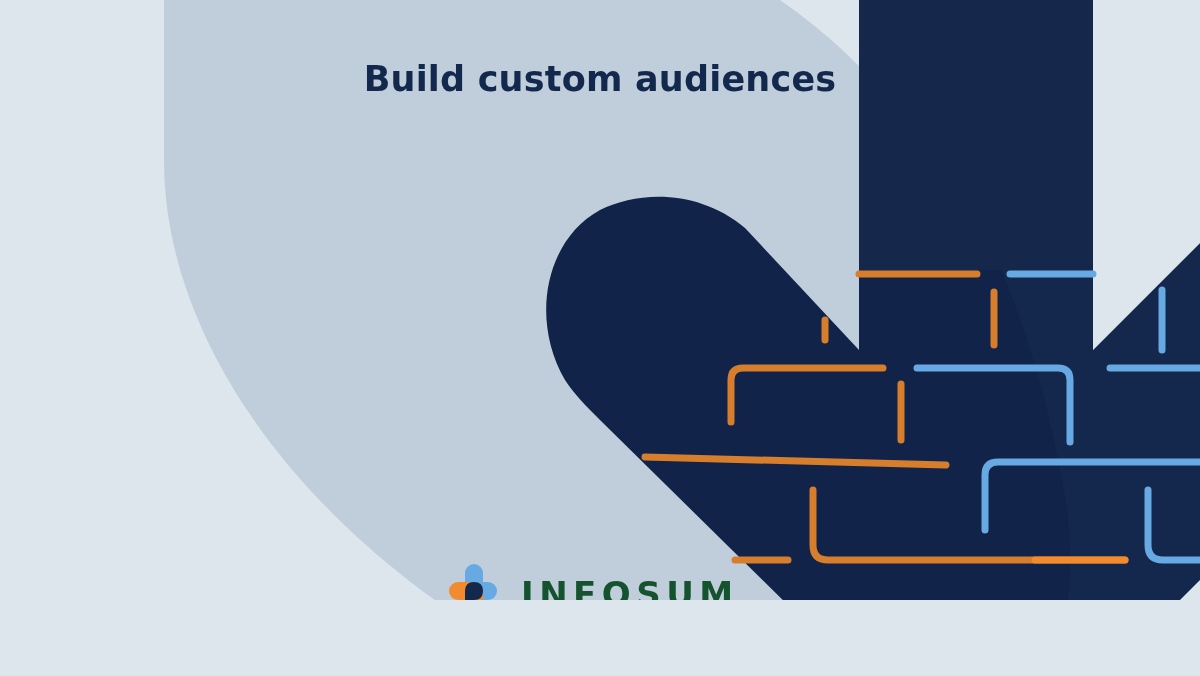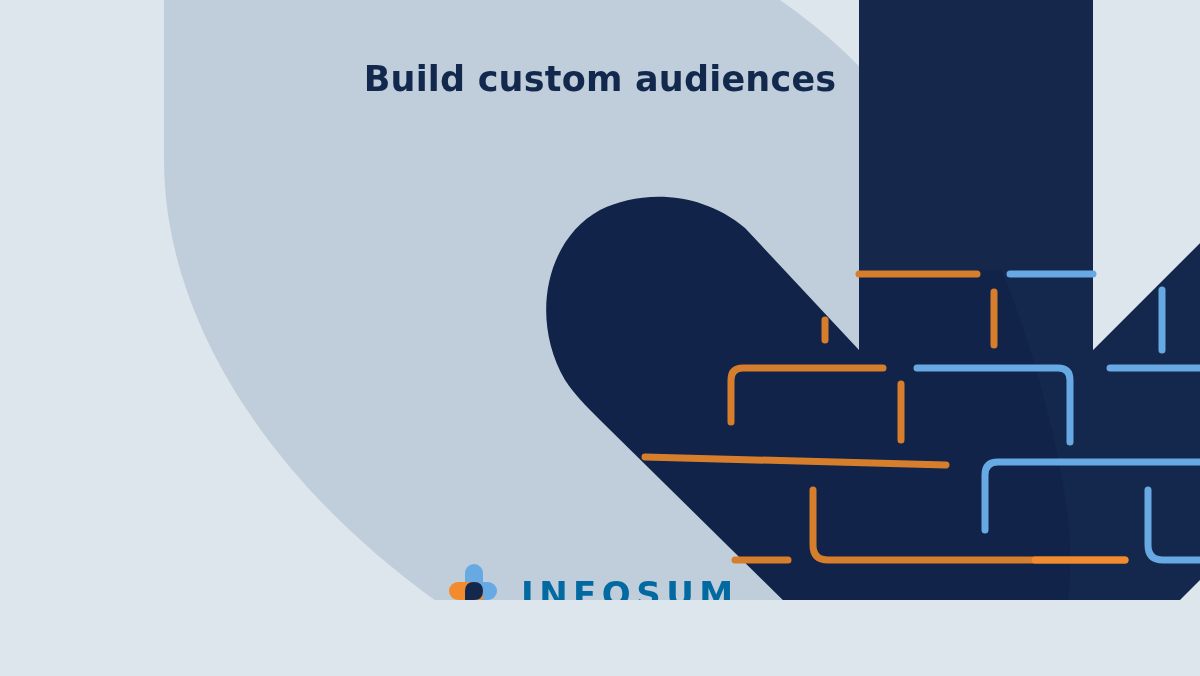--- a/index.html
+++ b/index.html
@@ -9,21 +9,21 @@
   .title {
     position: absolute; left: 300px; top: 56px; width: 600px;
     text-align: center; color: #13284d; font-weight: bold;
     font-size: 35px; line-height: 46px; letter-spacing: 0.2px;
     font-family: "DejaVu Sans", sans-serif;
   }
   .title span { display: block; }
   .logo { position: absolute; left: 449px; top: 563px; height: 62px; display: flex; align-items: center; }
   .logo-icon { width: 48px; height: 62px; }
   .logo-text {
-    margin-left: 24px; color: #0369a1; font-weight: bold; font-size: 34px;
+    margin-left: 24px; color: #14532d; font-weight: bold; font-size: 34px;
     letter-spacing: 5.5px; font-family: "DejaVu Sans", sans-serif; line-height: 62px; text-align: center;
   }
 </style>
 </head>
 <body>
 
 <div class="banner">
 
   <svg class="art" viewBox="0 0 1200 676" xmlns="http://www.w3.org/2000/svg">
 

